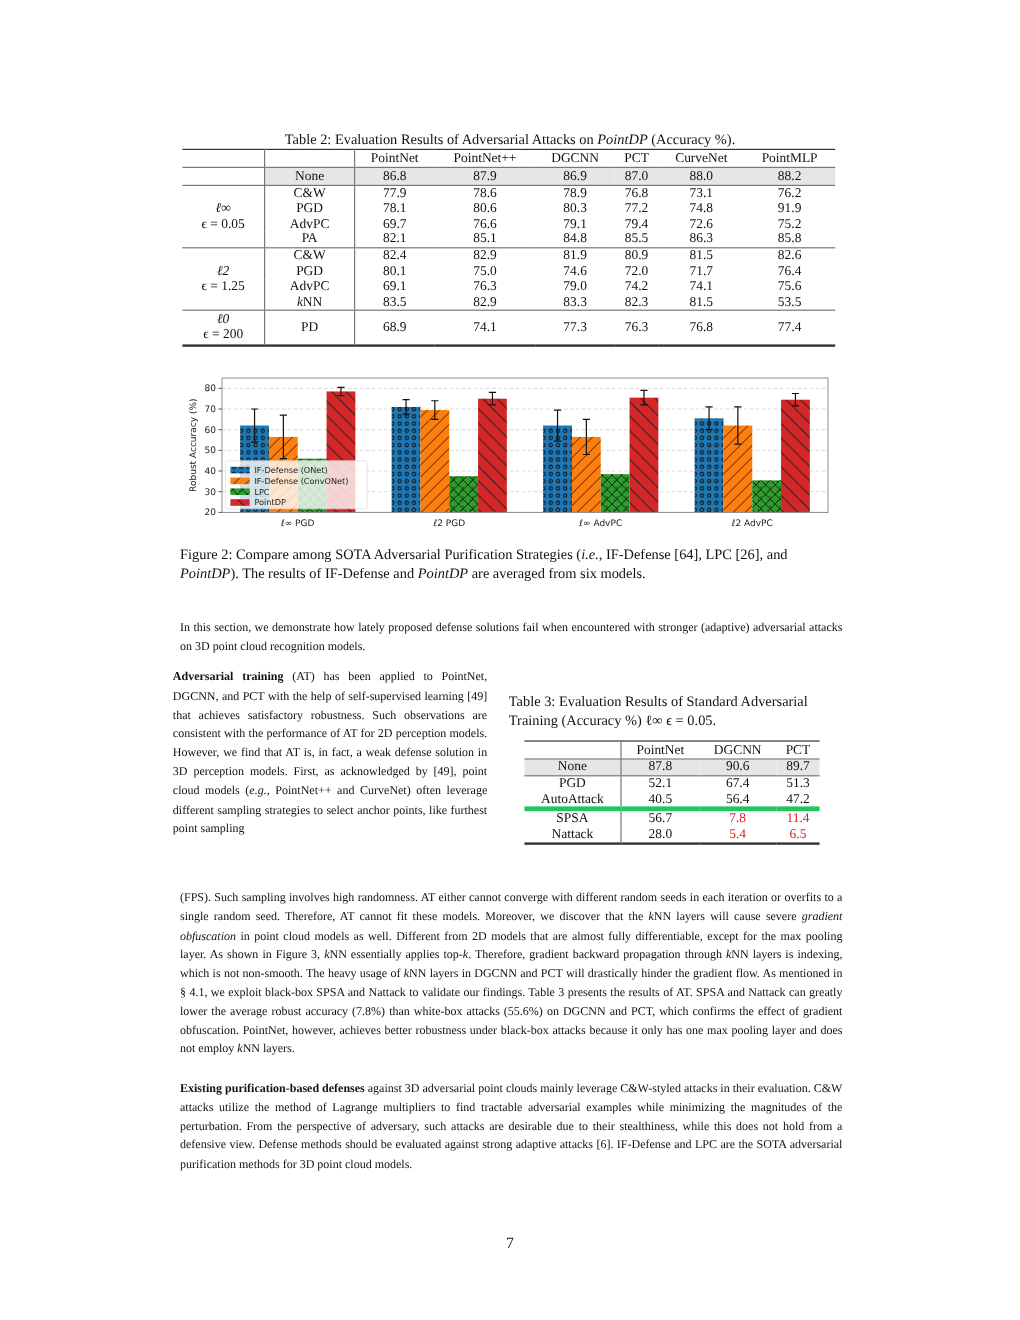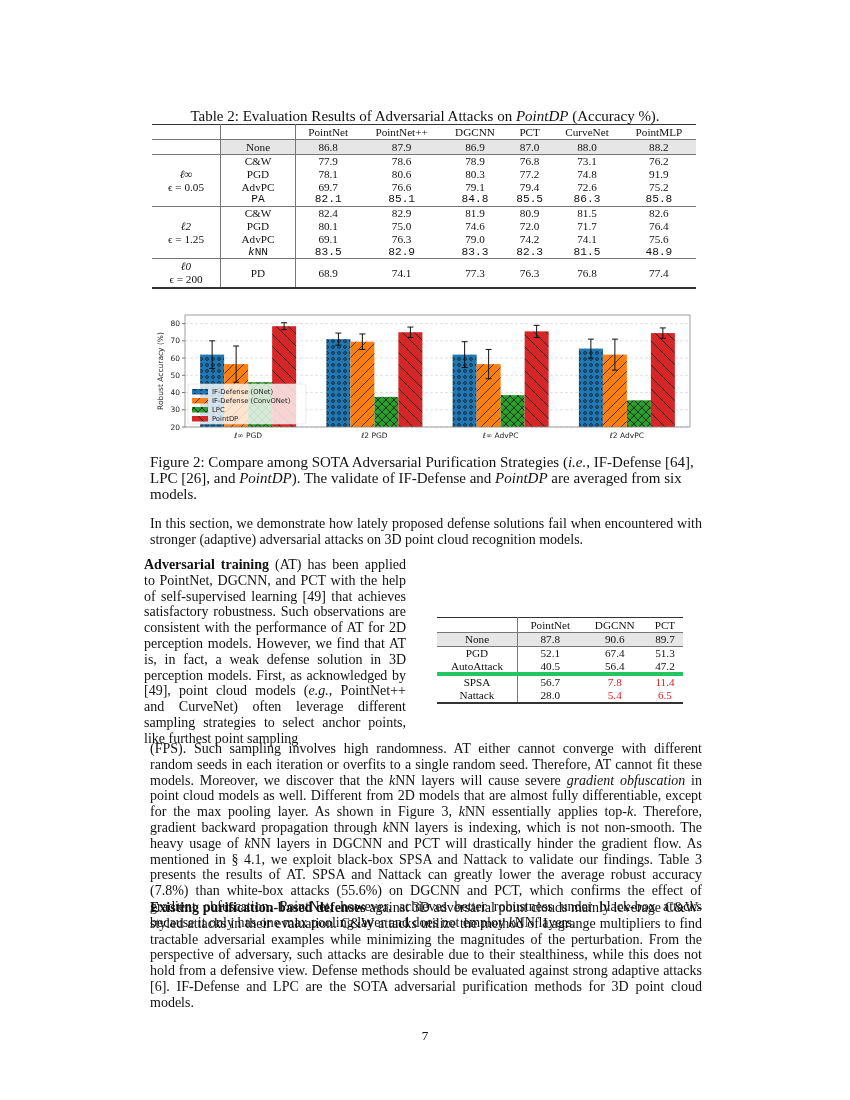--- a/index.html
+++ b/index.html
@@ -1,38 +1,38 @@
 <!DOCTYPE html>
 <html><head>
 <meta charset="utf-8">
 <style>
   html, body { margin: 0; padding: 0; background: #ffffff; }
   body { width: 850px; height: 1100px; position: relative; font-family: "Liberation Serif", "DejaVu Serif", serif; color: #111; }
   .page { position: absolute; left: 0; top: 0; width: 850px; height: 1100px; }
 
-  .caption { position: absolute; font-size: 15px; line-height: 16px; font-family: Liberation Serif, serif; }
+  .caption { position: absolute; font-size: 12px; line-height: 16px; font-family: Liberation Serif, serif; }
   .t2-caption { left: 150px; top: 108px; width: 550px; text-align: center; }
 
   table.t2 { position: absolute; left: 152px; top: 124px; width: 544px; border-collapse: collapse; font-size: 11.2px; line-height: 12.8px; }
   table.t2 td, table.t2 th { text-align: center; padding: 0 2px; font-weight: normal; }
   table.t2 .hdr th { border-bottom: 1px solid #777; height: 14px; }
   table.t2 .toprule { border-top: 1.6px solid #333; }
   table.t2 .botrule td { border-bottom: 2px solid #333; }
   table.t2 tr.none td { background: #e6e6e6; border-bottom: 1px solid #777; height: 14px; }
   table.t2 tr.none td.grp { background: #ffffff; }
   table.t2 .vsep1 { border-right: 1px solid #777; }
   table.t2 .vsep2 { border-right: 1px solid #777; }
-  table.t2 tr.sec-end td { border-bottom: 1px solid #777; font-family: Liberation Mono, monospace; }
+  table.t2 tr.sec-end td { border-bottom: 1px solid #777; }
   table.t2 td.grp { line-height: 13px; }
   table.t2 .pd td { height: 28px; }
 
   .chart { position: absolute; left: 150px; top: 308px; width: 560px; height: 140px; }
   .fig-caption { left: 150px; top: 454px; width: 552px; text-align: left; }
 
-  .para { position: absolute; font-size: 14px; line-height: 15.8px; text-align: justify; }
+  .para { position: absolute; font-size: 10px; line-height: 15.8px; text-align: justify; }
   .intro { left: 150px; top: 516px; width: 552px; }
   .at-left { left: 144px; top: 557px; width: 262px; }
   .at-full { left: 150px; top: 713px; width: 552px; margin-top: 28px; }
   .purif { left: 150px; top: 900px; width: 552px; }
   .para b { font-weight: bold; }
 
   .t3-caption { left: 424px; top: 576px; width: 276px; text-align: left; }
   table.t3 { position: absolute; left: 437px; top: 617px; width: 246px; border-collapse: collapse; font-size: 11.2px; line-height: 12.8px; }
   table.t3 td, table.t3 th { text-align: center; font-weight: normal; padding: 0 2px; }
   table.t3 .hdr th { border-top: 1.6px solid #333; border-bottom: 1px solid #777; height: 14px; }
@@ -148,21 +148,21 @@
           <td>74.1</td>
           <td>75.6</td>
         </tr>
         <tr class="sec-end">
           <td class="vsep2"><span class="it">k</span>NN</td>
           <td>83.5</td>
           <td>82.9</td>
           <td>83.3</td>
           <td>82.3</td>
           <td>81.5</td>
-          <td>48.9</td>
+          <td>53.5</td>
         </tr>
         <tr class="botrule pd">
           <td class="vsep1 grp" rowspan="1" style="border-bottom: 2px solid rgb(51, 51, 51);">
             <div class="it">ℓ0</div>
             <div>ϵ = 200</div>
           </td>
           <td class="vsep2">PD</td>
           <td>68.9</td>
           <td>74.1</td>
           <td>77.3</td>
@@ -278,26 +278,27 @@
       <rect x="42" y="81" width="16" height="5.5" fill="url(#hatch0)"></rect>
       <text x="62" y="86.2" font-size="6.8" fill="#222" font-family="DejaVu Sans, sans-serif">IF-Defense (ONet)</text>
       <rect x="42" y="90" width="16" height="5.5" fill="url(#hatch1)"></rect>
       <text x="62" y="95.2" font-size="6.8" fill="#222" font-family="DejaVu Sans, sans-serif">IF-Defense (ConvONet)</text>
       <rect x="42" y="99" width="16" height="5.5" fill="url(#hatch2)"></rect>
       <text x="62" y="104.2" font-size="6.8" fill="#222" font-family="DejaVu Sans, sans-serif">LPC</text>
       <rect x="42" y="108" width="16" height="5.5" fill="url(#hatch3)"></rect>
       <text x="62" y="113.2" font-size="6.8" fill="#222" font-family="DejaVu Sans, sans-serif">PointDP</text>
     </svg>
 
-  <div class="caption fig-caption" id="fig-caption"><span>Figure 2: Compare among SOTA Adversarial Purification Strategies (</span><span class="it">i.e.</span><span>, IF-Defense [64], LPC [26], and </span><span class="it">PointDP</span><span>). The validate of IF-Defense and </span><span class="it">PointDP</span><span> are averaged from six models.</span></div>
+  <div class="caption fig-caption" id="fig-caption"><span>Figure 2: Compare among SOTA Adversarial Purification Strategies (</span><span class="it">i.e.</span><span>, IF-Defense [64], LPC [26], and </span><span class="it">PointDP</span><span>). The results of IF-Defense and </span><span class="it">PointDP</span><span> are averaged from six models.</span></div>
 
   <div class="para intro">In this section, we demonstrate how lately proposed defense solutions fail when encountered with stronger (adaptive) adversarial attacks on 3D point cloud recognition models.</div>
 
   <div class="para at-left" id="at-left"><b>Adversarial training</b><span> (AT) has been applied to PointNet, DGCNN, and PCT with the help of self-supervised learning [49] that achieves satisfactory robustness. Such observations are consistent with the performance of AT for 2D perception models. However, we find that AT is, in fact, a weak defense solution in 3D perception models. First, as acknowledged by [49], point cloud models (</span><span class="it">e.g.,</span><span> PointNet++ and CurveNet) often leverage different sampling strategies to select anchor points, like furthest point sampling</span></div>
 
+  <div class="caption t3-caption">Table 3: Evaluation Results of Standard Adversarial Training (Accuracy %) ℓ∞ ϵ = 0.05.</div>
 
   <table class="t3">
     <thead>
       <tr class="hdr">
         <th class="vsep" style="width:76px"></th>
         <th>PointNet</th>
         <th>DGCNN</th>
         <th>PCT</th>
       </tr>
     </thead>

